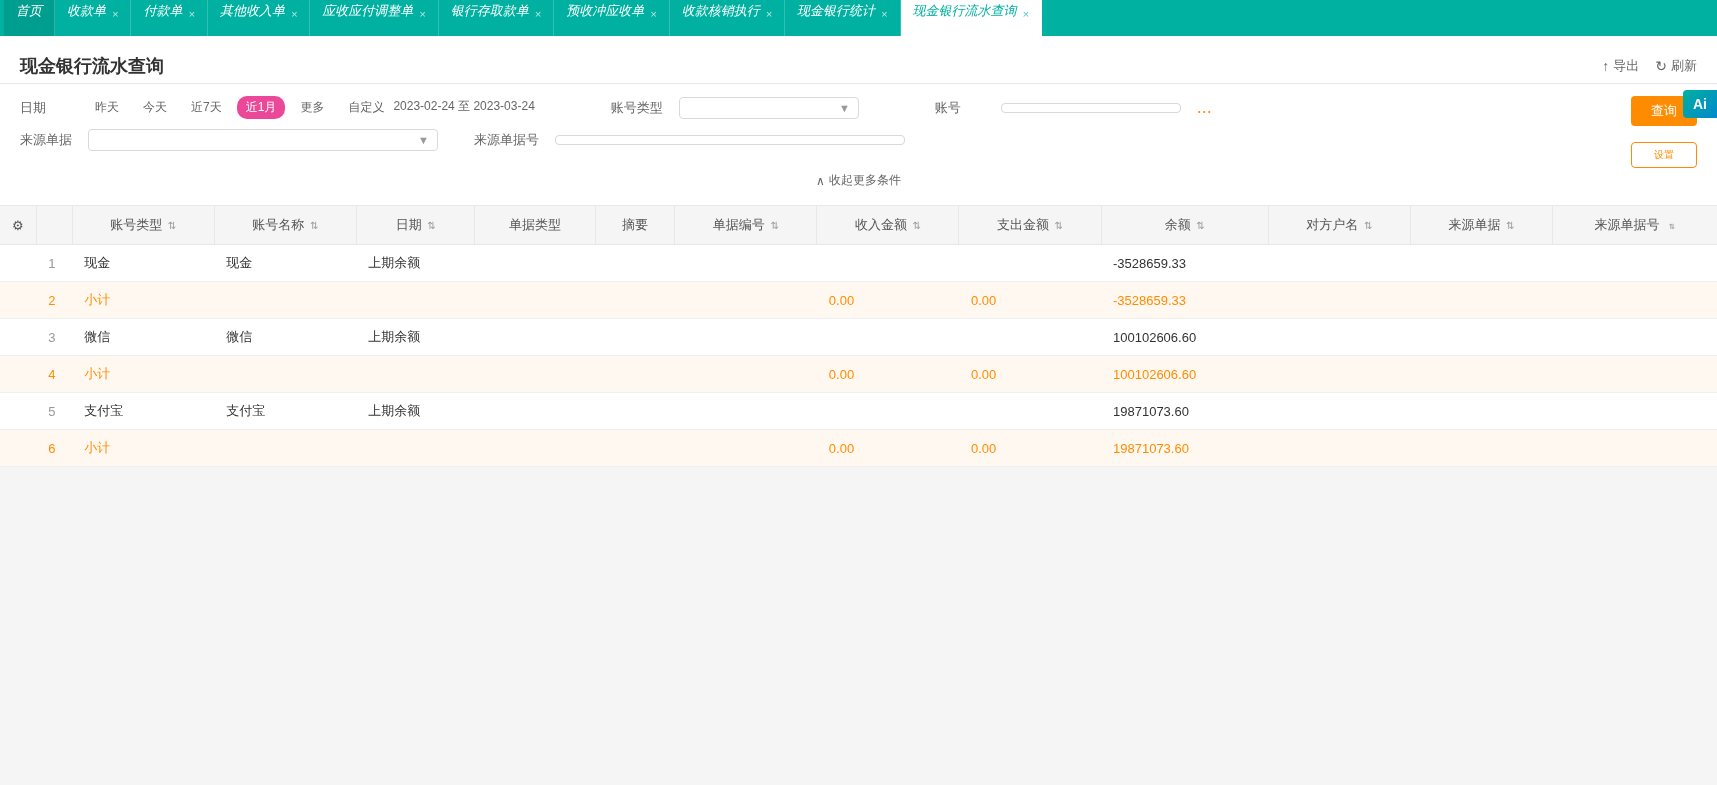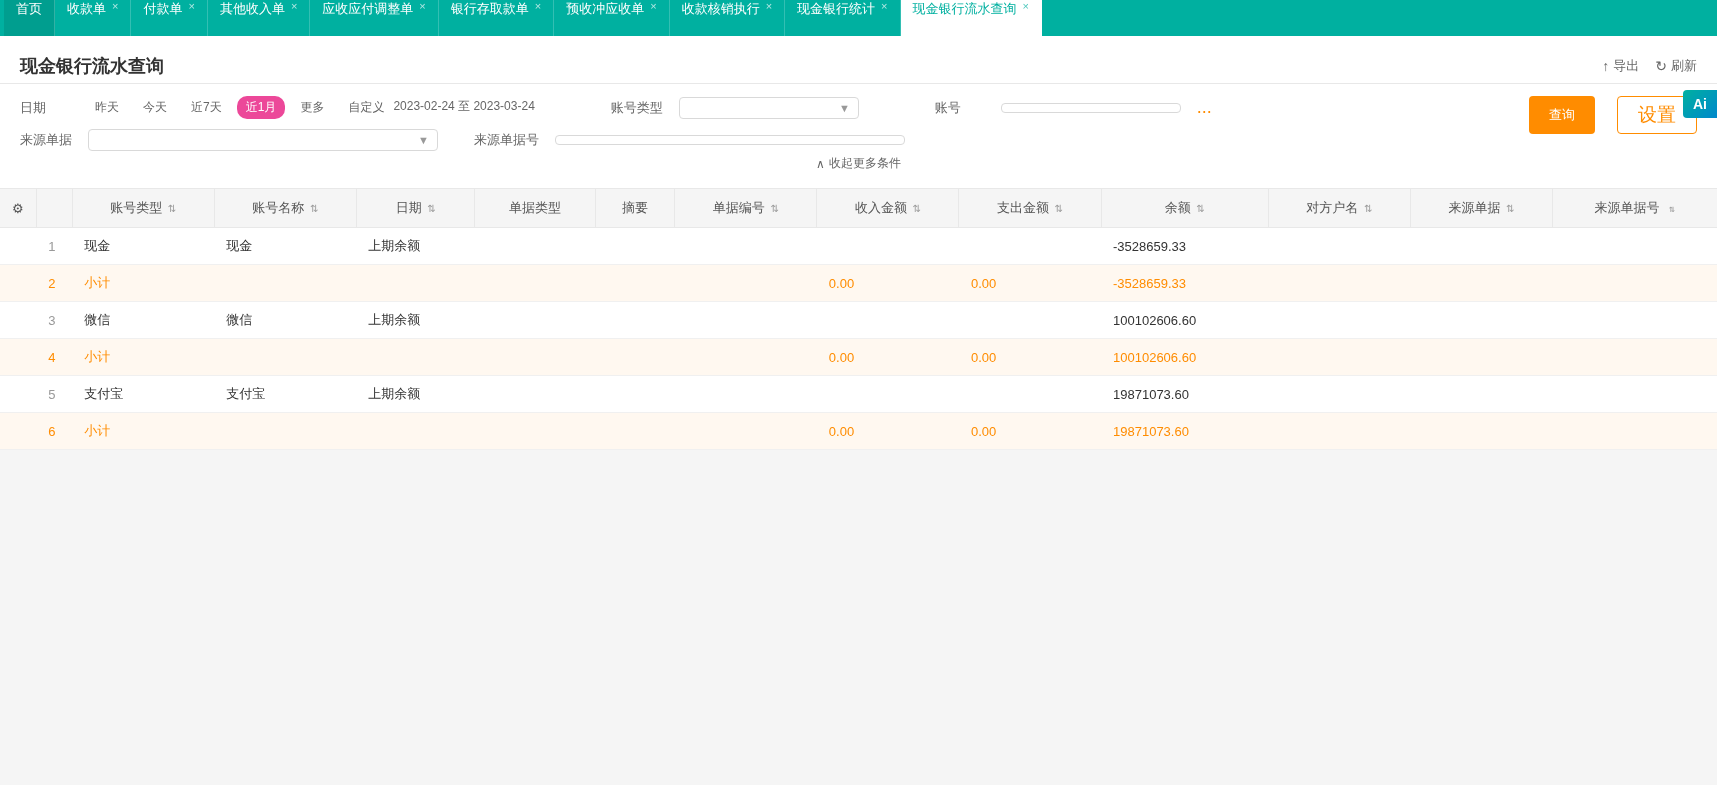--- a/index.html
+++ b/index.html
@@ -9,28 +9,29 @@
     .top-nav {
       background: #00b0a0;
       display: flex;
       align-items: center;
       height: 36px;
       padding: 0 4px;
       overflow: hidden;
     }
     .nav-tab {
       display: inline-flex;
-      align-items: flex-start;
-      padding: 0 12px;
+      align-items: flex-end;
+      padding: 16px 12px;
       height: 36px;
       color: #fff;
       font-size: 13px;
       cursor: pointer;
       white-space: nowrap;
       border-right: 1px solid rgba(255,255,255,0.2);
+      font-style: italic;
     }
     .nav-tab.home {
       background: rgba(0,0,0,0.1);
     }
     .nav-tab.active {
       background: #fff;
       color: #00b0a0;
     }
     .nav-tab .close-btn {
       margin-left: 6px;
@@ -154,28 +155,28 @@
       font-size: 13px;
       cursor: pointer;
       white-space: nowrap;
     }
     .btn-setting {
       background: #fff;
       color: #ff8c00;
       border: 1px solid #ff8c00;
       border-radius: 4px;
       padding: 5px 20px;
-      font-size: 19px;
+      font-size: 10px;
       cursor: pointer;
       white-space: nowrap;
     }
     .right-btns {
       display: flex;
-      flex-direction: row;
-      gap: 22px;
+      flex-direction: column;
+      gap: 16px;
       margin-left: auto;
     }
     .collapse-bar {
       display: flex;
       justify-content: center;
       align-items: center;
       padding: 4px 0;
       color: #666;
       font-size: 12px;
       cursor: pointer;

